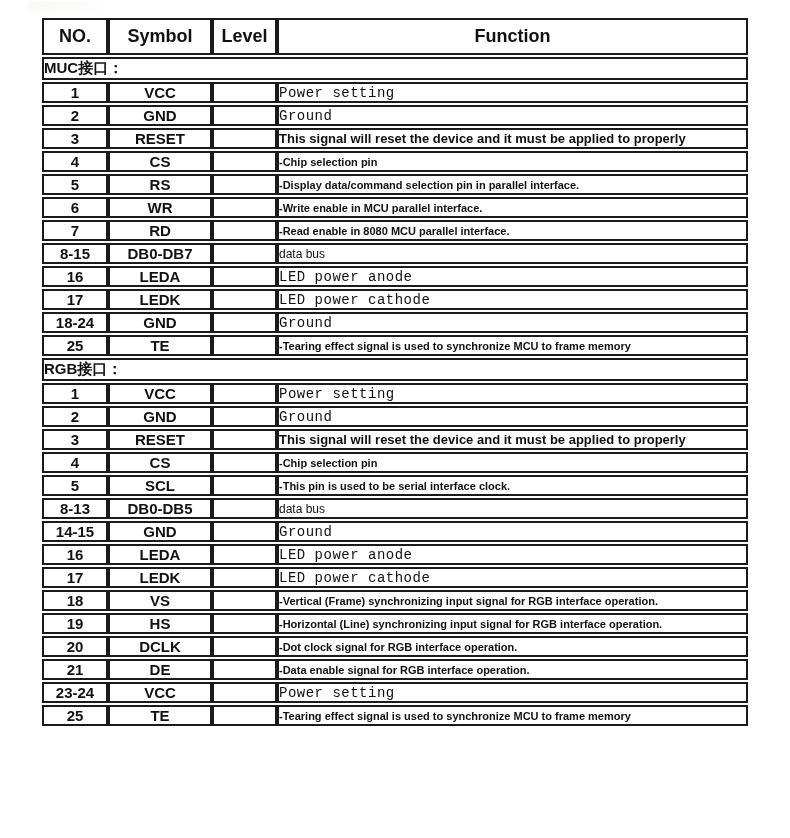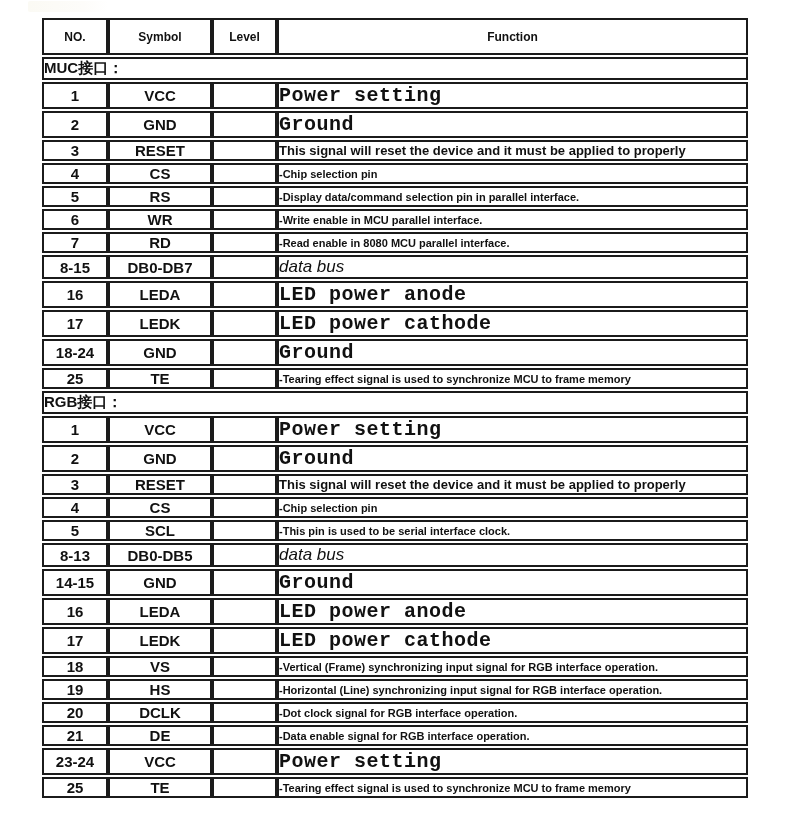--- a/index.html
+++ b/index.html
@@ -40,52 +40,51 @@
     border: 2px solid #1b1b1b;
     background: #ffffff;
     overflow: hidden;
     white-space: nowrap;
     padding: 0;
     height: 18px;
     vertical-align: middle;
   }
   table.pin-table th {
     height: 37px;
-    font-size: 12px;
+    font-size: 18px;
     font-weight: bold;
     text-align: center;
   }
   td.cell-no, td.cell-symbol {
     font-size: 15px;
     font-weight: bold;
     text-align: center;
   }
   td.cell-level { }
   td.cell-function {
     text-align: left;
     padding-left: 3px;
   }
   td.cell-function.mono {
     font-family: "Liberation Mono", "DejaVu Sans Mono", monospace;
-    font-size: 20px;
-    font-weight: 700;
+    font-size: 14px;
+    font-weight: 400;
     letter-spacing: 0.5px;
   }
   td.cell-function.sans {
     font-size: 11px;
     font-weight: 700;
   }
   td.cell-function.sans-bold {
     font-size: 13px;
     font-weight: 700;
   }
   td.cell-function.sans-small {
-    font-size: 17px;
+    font-size: 12px;
     font-weight: 400;
-    font-style: italic;
   }
   td.section-cell {
     font-size: 15px;
     font-weight: bold;
     text-align: left;
     padding-left: 2px;
     margin-left: 16px;
   }
 </style>
 </head>

